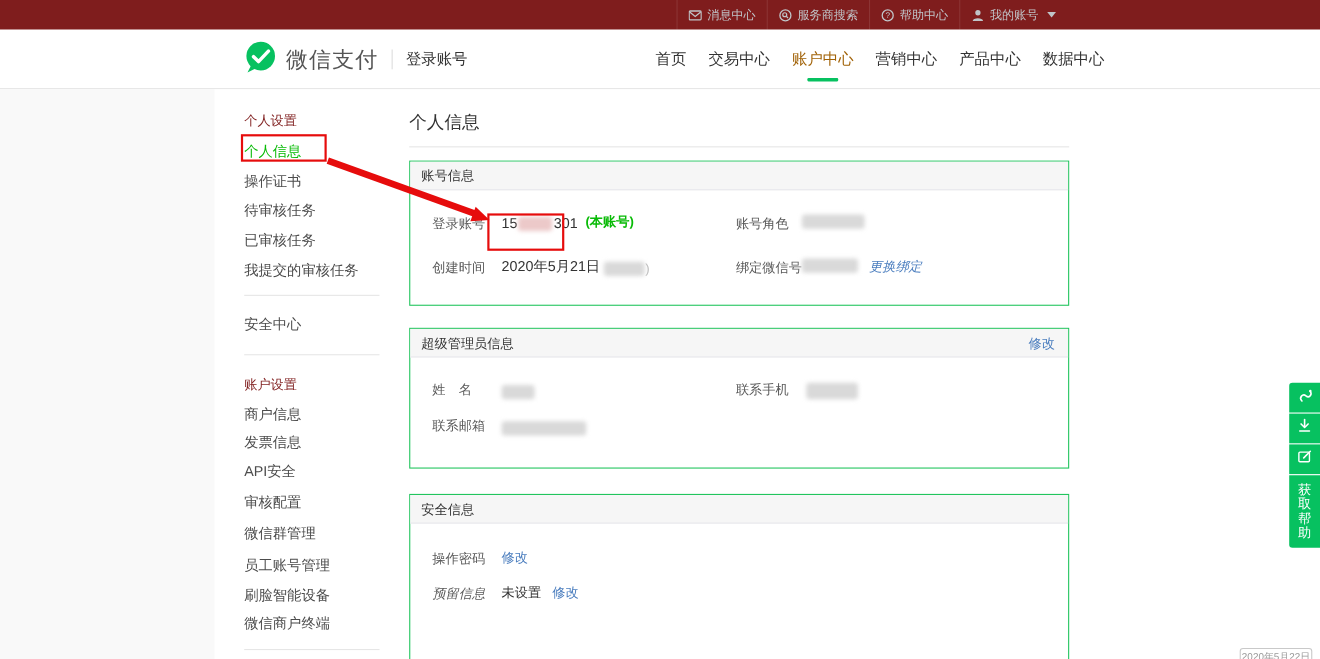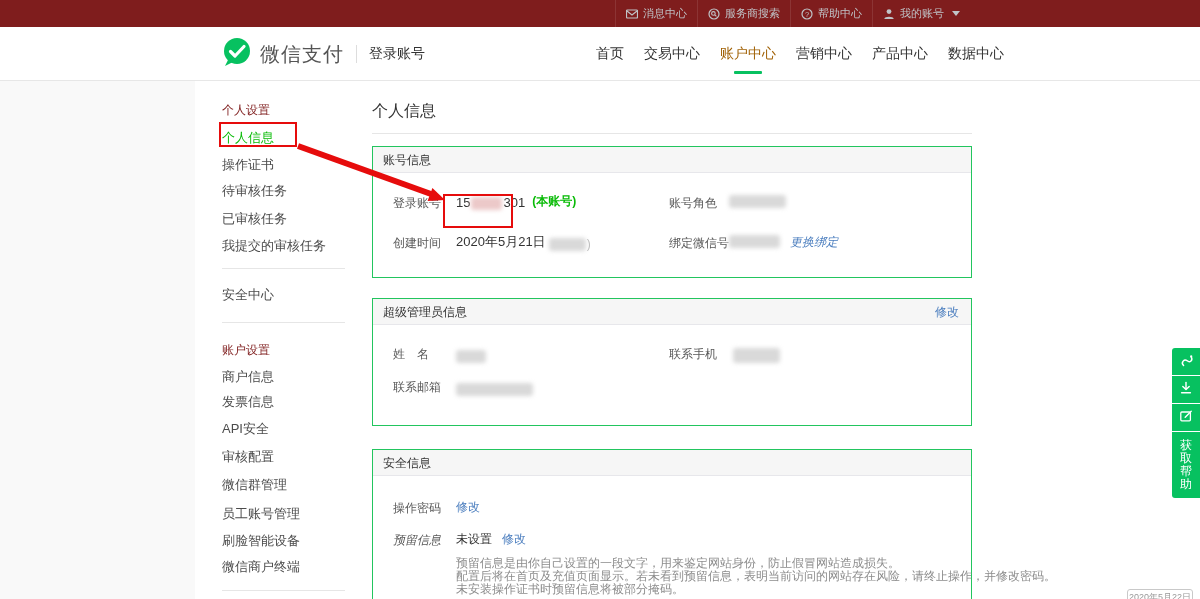--- a/index.html
+++ b/index.html
@@ -211,25 +211,20 @@
 
 <div class="panel" style="top:449px; height:164px;">
   <div class="panel-hd">安全信息</div>
   <div class="f-label" style="left:20px; top:50px;">操作密码</div>
   <div class="f-value link" style="left:83px; top:49px; font-size:12px;">修改</div>
   <div class="f-label" style="left:20px; top:82px;font-style:italic;">预留信息</div>
   <div class="f-value" style="left:83px; top:81px; font-size:12px;">
     <span>未设置</span>
     <span class="link" style="margin-left:10px;">修改</span>
   </div>
-  <div class="desc" style="left:83px; top:107px;">
-    <div>预留信息是由你自己设置的一段文字，用来鉴定网站身份，防止假冒网站造成损失。</div>
-    <div>配置后将在首页及充值页面显示。若未看到预留信息，表明当前访问的网站存在风险，请终止操作，并修改密码。</div>
-    <div>未安装操作证书时预留信息将被部分掩码。</div>
-  </div>
 </div>
 
 <div class="anno-box" style="left:219px; top:122px; width:78px; height:25px;"></div>
 <div class="anno-box" style="left:443px; top:194px; width:70px; height:34px;"></div>
 <svg class="anno-arrow" style="left:288px; top:136px;" width="175" height="80" viewBox="0 0 175 80">
   <line x1="10" y1="10" x2="143" y2="58" stroke="#e60c0c" stroke-width="6"></line>
   <polygon points="157,64 139.6,65.1 144.4,51.9" fill="#e60c0c"></polygon>
 </svg>
 
 <div class="float-widget">

